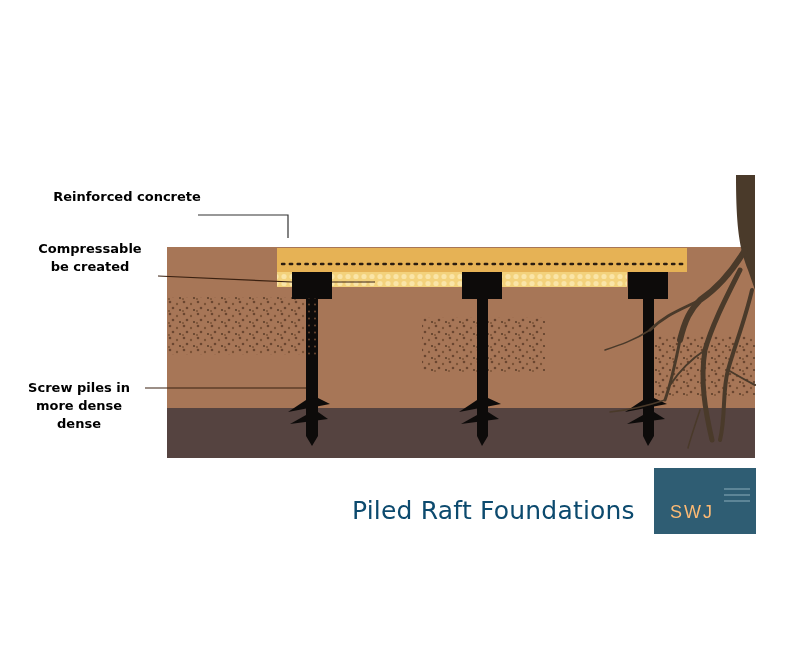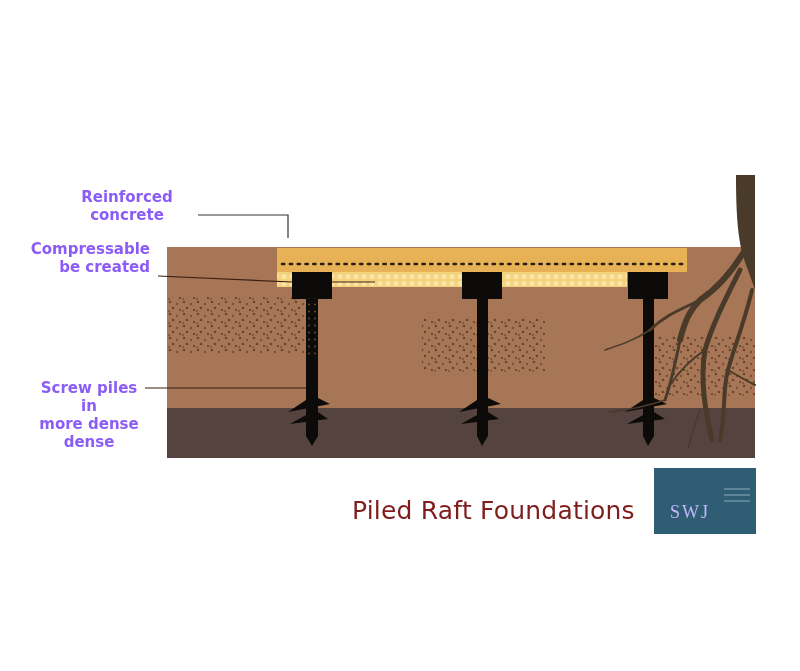--- a/index.html
+++ b/index.html
@@ -1,26 +1,26 @@
 <!DOCTYPE html>
 <html><head>
 <meta charset="utf-8">
 <style>
   html, body { margin:0; padding:0; background:#ffffff; }
   body { width:800px; height:671px; position:relative; overflow:hidden;
          font-family:"DejaVu Sans", sans-serif; }
   .label { position:absolute; font-family:"DejaVu Sans", sans-serif; font-weight:bold;
-           font-size:15px; line-height:18px; color:#8b5cf6; text-align:center; }
+           font-size:13px; line-height:18px; color:#000000; text-align:center; }
   .label span { display:block; }
   #diagram { position:absolute; left:0; top:0; }
   .title { position:absolute; left:352px; top:496px; font-family:"DejaVu Sans", sans-serif;
-           font-size:25px; color:#7f1d1d; letter-spacing:0.2px; white-space:nowrap; }
+           font-size:25px; color:#0c4a6e; letter-spacing:0.2px; white-space:nowrap; }
   .logo { position:absolute; left:654px; top:468px; width:102px; height:66px; background:#2f5d73; }
-  .logo-text { position:absolute; left:16px; top:34px; font-family:Liberation Serif, serif;
-               font-size:18px; color:#c4b5fd; letter-spacing:2px;text-align:right; }
+  .logo-text { position:absolute; left:16px; top:34px; font-family:Liberation Sans, sans-serif;
+               font-size:18px; color:#fdba74; letter-spacing:2px;text-align:right; }
   .logo-fine { position:absolute; left:70px; width:26px; height:2px; background:#5d8597; }
 </style>
 </head>
 <body>
 
 <svg id="diagram" width="800" height="671" viewBox="0 0 800 671" xmlns="http://www.w3.org/2000/svg">
   <defs>
     <pattern id="gravel" x="0" y="0" width="14" height="12" patternUnits="userSpaceOnUse">
       <circle cx="2" cy="2" r="1.3" fill="#6a4630"></circle>
       <circle cx="9" cy="4" r="1.2" fill="#7a5236"></circle>
@@ -92,26 +92,26 @@
   <polyline points="198,215 288,215 288,238" fill="none" stroke="#333" stroke-width="1.2"></polyline>
   <line x1="158" y1="276" x2="292" y2="282" stroke="#3a2010" stroke-width="1.2"></line>
   <line x1="332" y1="282" x2="375" y2="282" stroke="#3a2010" stroke-width="1.2"></line>
   <line x1="145" y1="388" x2="306" y2="388" stroke="#3a2010" stroke-width="1.2"></line>
 </svg>
 
 <div class="label" style="left:52px; top:188px; width:150px;">
   <span>Reinforced concrete</span>
 </div>
 
-<div class="label" style="left:30px; top:240px; width:120px;text-align:right;">
+<div class="label" style="left:30px; top:240px; width:120px;">
   <span>Compressable</span>
   <span>be created</span>
 </div>
 
-<div class="label" style="left:33px; top:379px; width:112px;">
+<div class="label" style="left:23px; top:379px; width:112px;">
   <span>Screw piles in</span>
   <span>more dense</span>
   <span>dense</span>
 </div>
 
 <div class="title">Piled Raft Foundations</div>
 
 <div class="logo">
   <div class="logo-fine" style="top:20px;"></div>
   <div class="logo-fine" style="top:26px;"></div>

